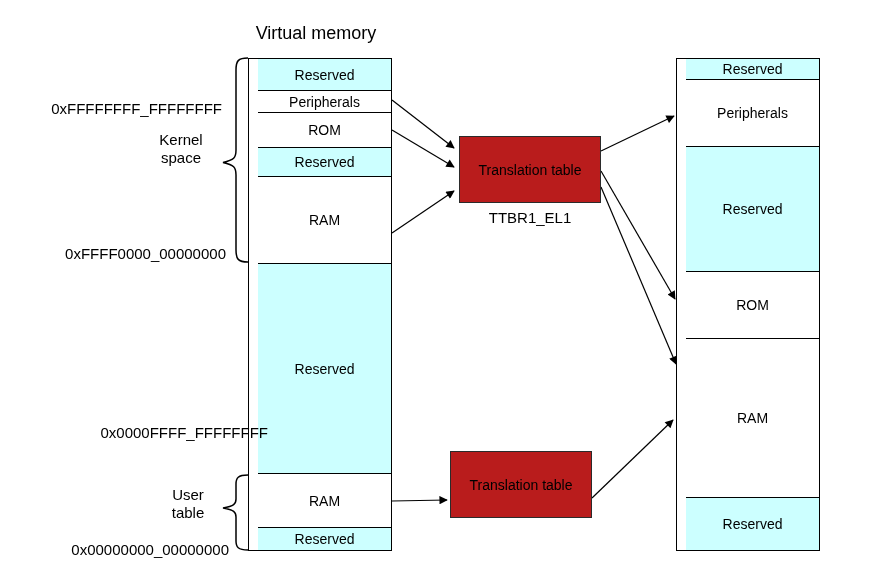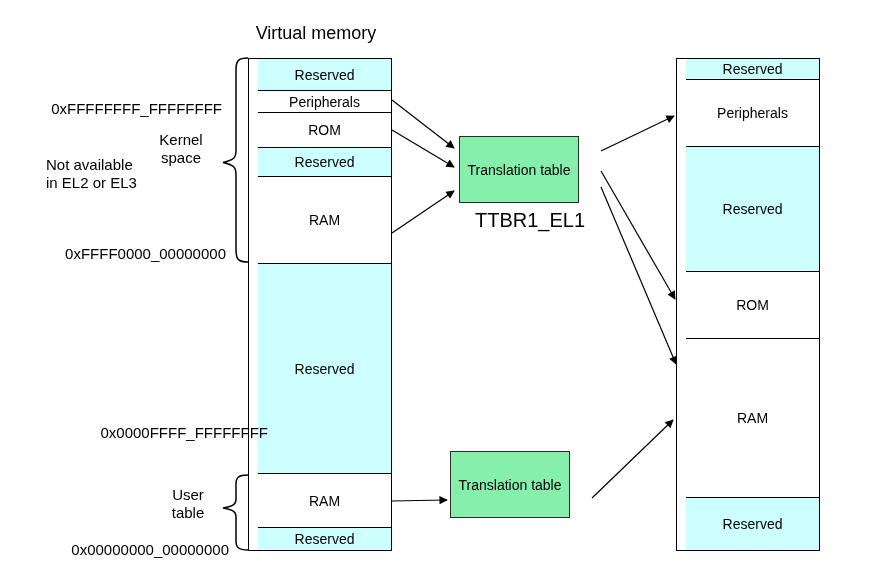--- a/index.html
+++ b/index.html
@@ -18,25 +18,25 @@
     display:flex;align-items:center;justify-content:center;
     font-size:14px;line-height:1;border-bottom:1.2px solid #000;margin-left:9px;
   }
   .memcol .seg:last-child{border-bottom:none;}
   .seg.reserved{background:#CCFFFF;}
   .seg.normal{background:#FFFFFF;}
   
   .col-title{position:absolute;top:23px;width:144px;text-align:center;font-size:18px;}
   
   .ttbox{
-    position:absolute;width:120px;height:67px;border:1.4px solid #2b2b2b;
-    box-sizing:border-box;background:#86efac;
+    position:absolute;width:142px;height:67px;border:1.4px solid #2b2b2b;
+    box-sizing:border-box;background:#b91c1c;
     display:flex;align-items:center;justify-content:center;font-size:14px;
   }
-  .ttreg{position:absolute;width:142px;text-align:center;font-size:20px;}
+  .ttreg{position:absolute;width:142px;text-align:center;font-size:15px;}
   
   .addr{position:absolute;font-size:15px;white-space:nowrap;text-align:right;}
   .note{position:absolute;font-size:15px;line-height:1.2;white-space:pre-line;}
   .note.center{text-align:center;}
   svg.overlay{position:absolute;left:0;top:0;pointer-events:none;}
 </style>
 </head>
 <body>
 
 <div class="canvas">
@@ -93,18 +93,16 @@
 
   <div class="ttbox" style="left:450px;top:451px;">Translation table</div>
 
   <div class="addr" style="right:664px;top:52px;margin-top:48px;">0xFFFFFFFF_FFFFFFFF</div>
   <div class="addr" style="right:660px;top:245px;">0xFFFF0000_00000000</div>
   <div class="addr" style="right:618px;top:424px;">0x0000FFFF_FFFFFFFF</div>
   <div class="addr" style="right:657px;top:541px;">0x00000000_00000000</div>
 
   <div class="note center" style="left:136px;top:131px;width:90px;">Kernel
 space</div>
-  <div class="note" style="left:46px;top:156px;">Not available
-in EL2 or EL3</div>
   <div class="note center" style="left:150px;top:486px;width:76px;">User
 table</div>
 
 </div>
 
 </body></html>

